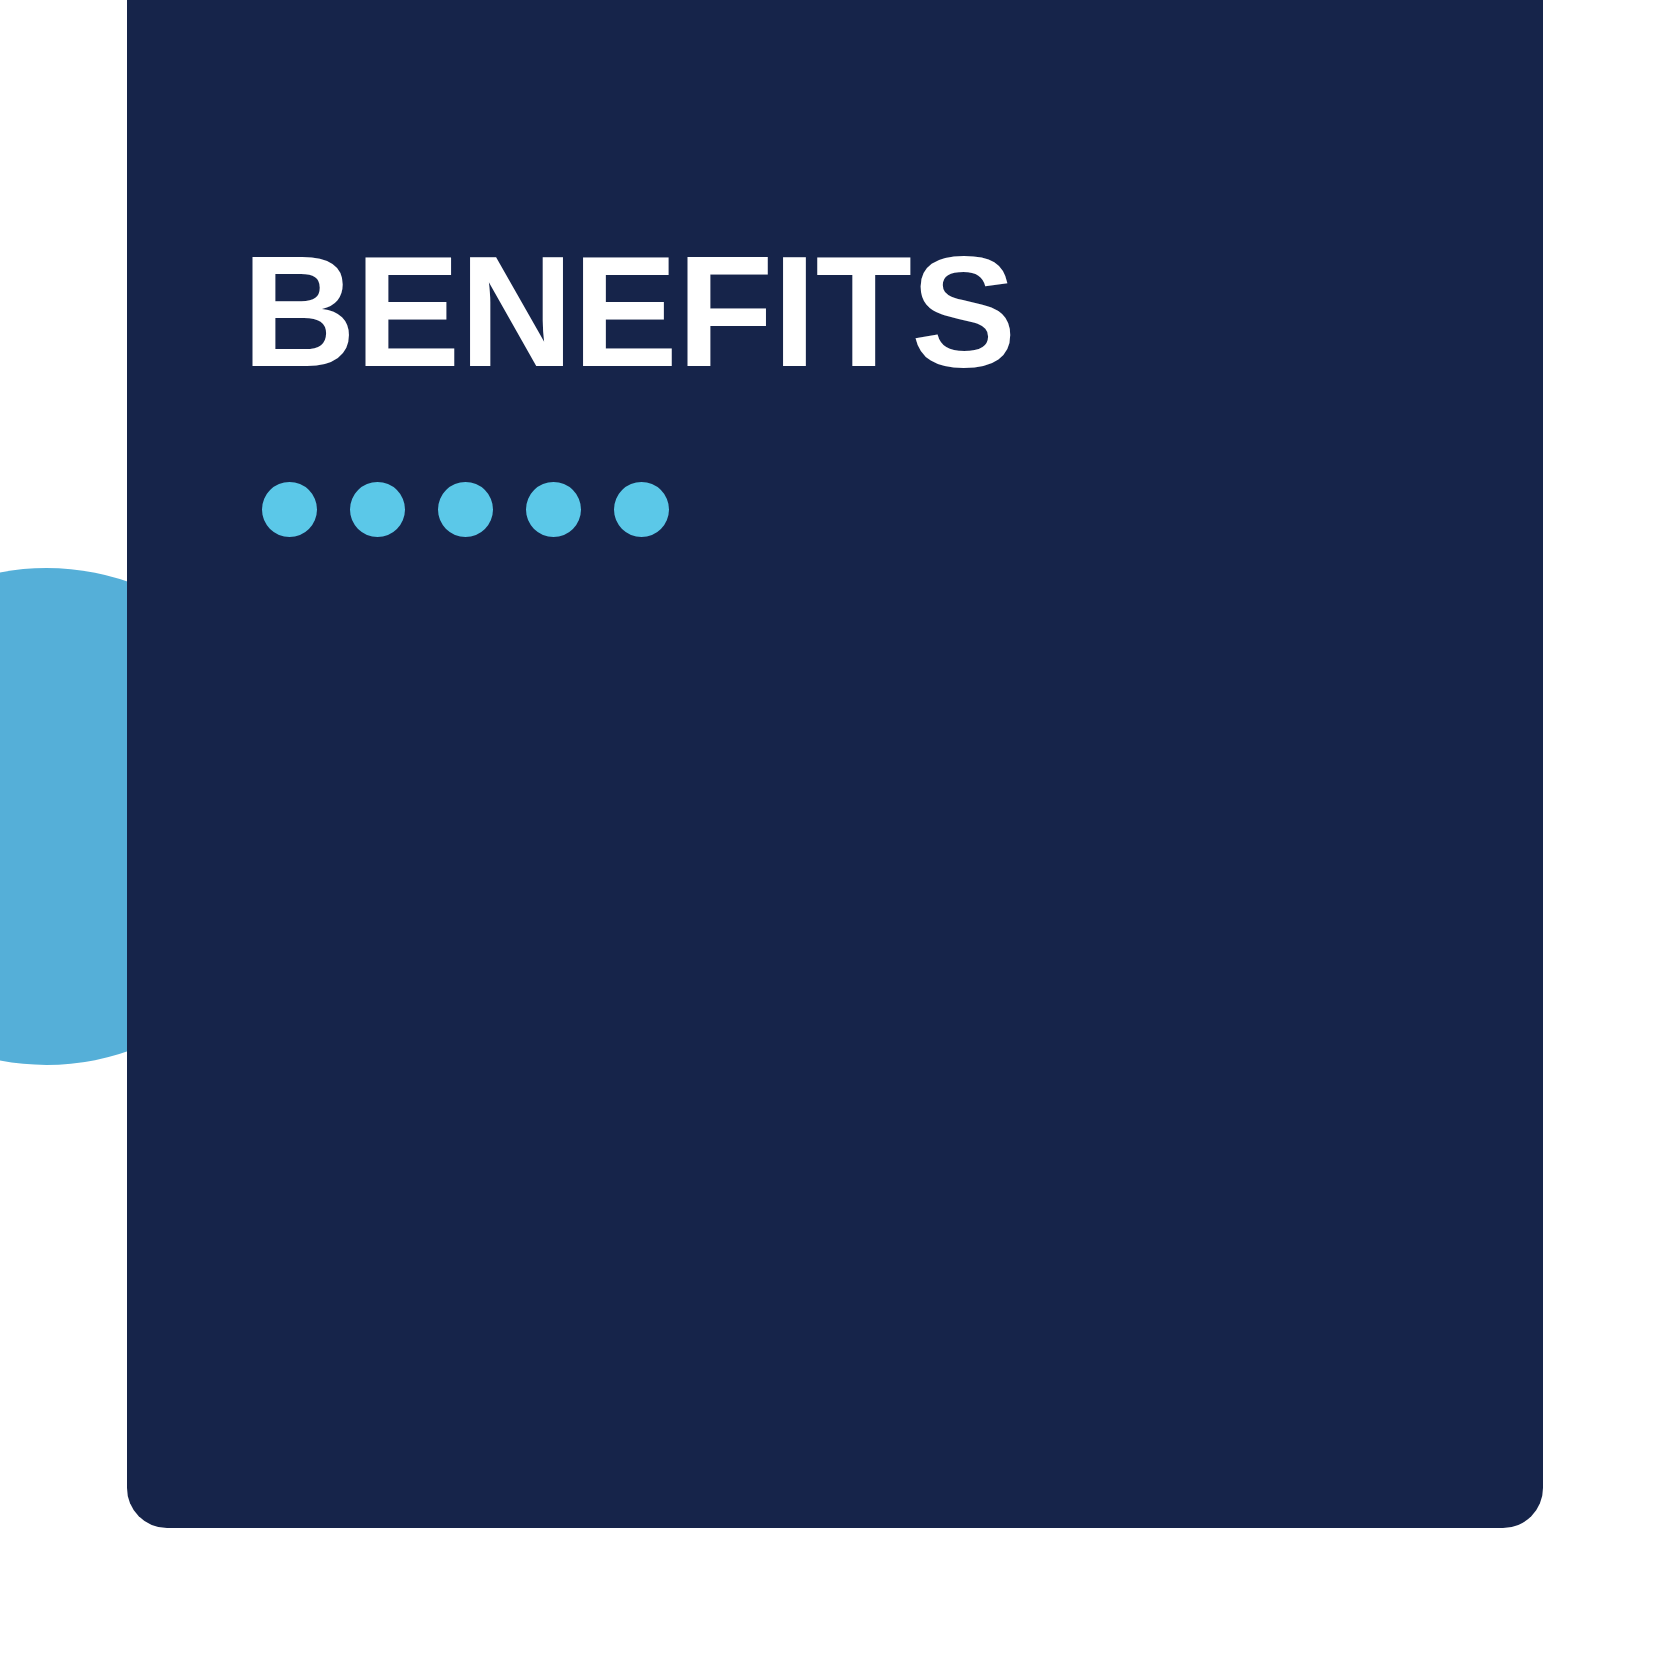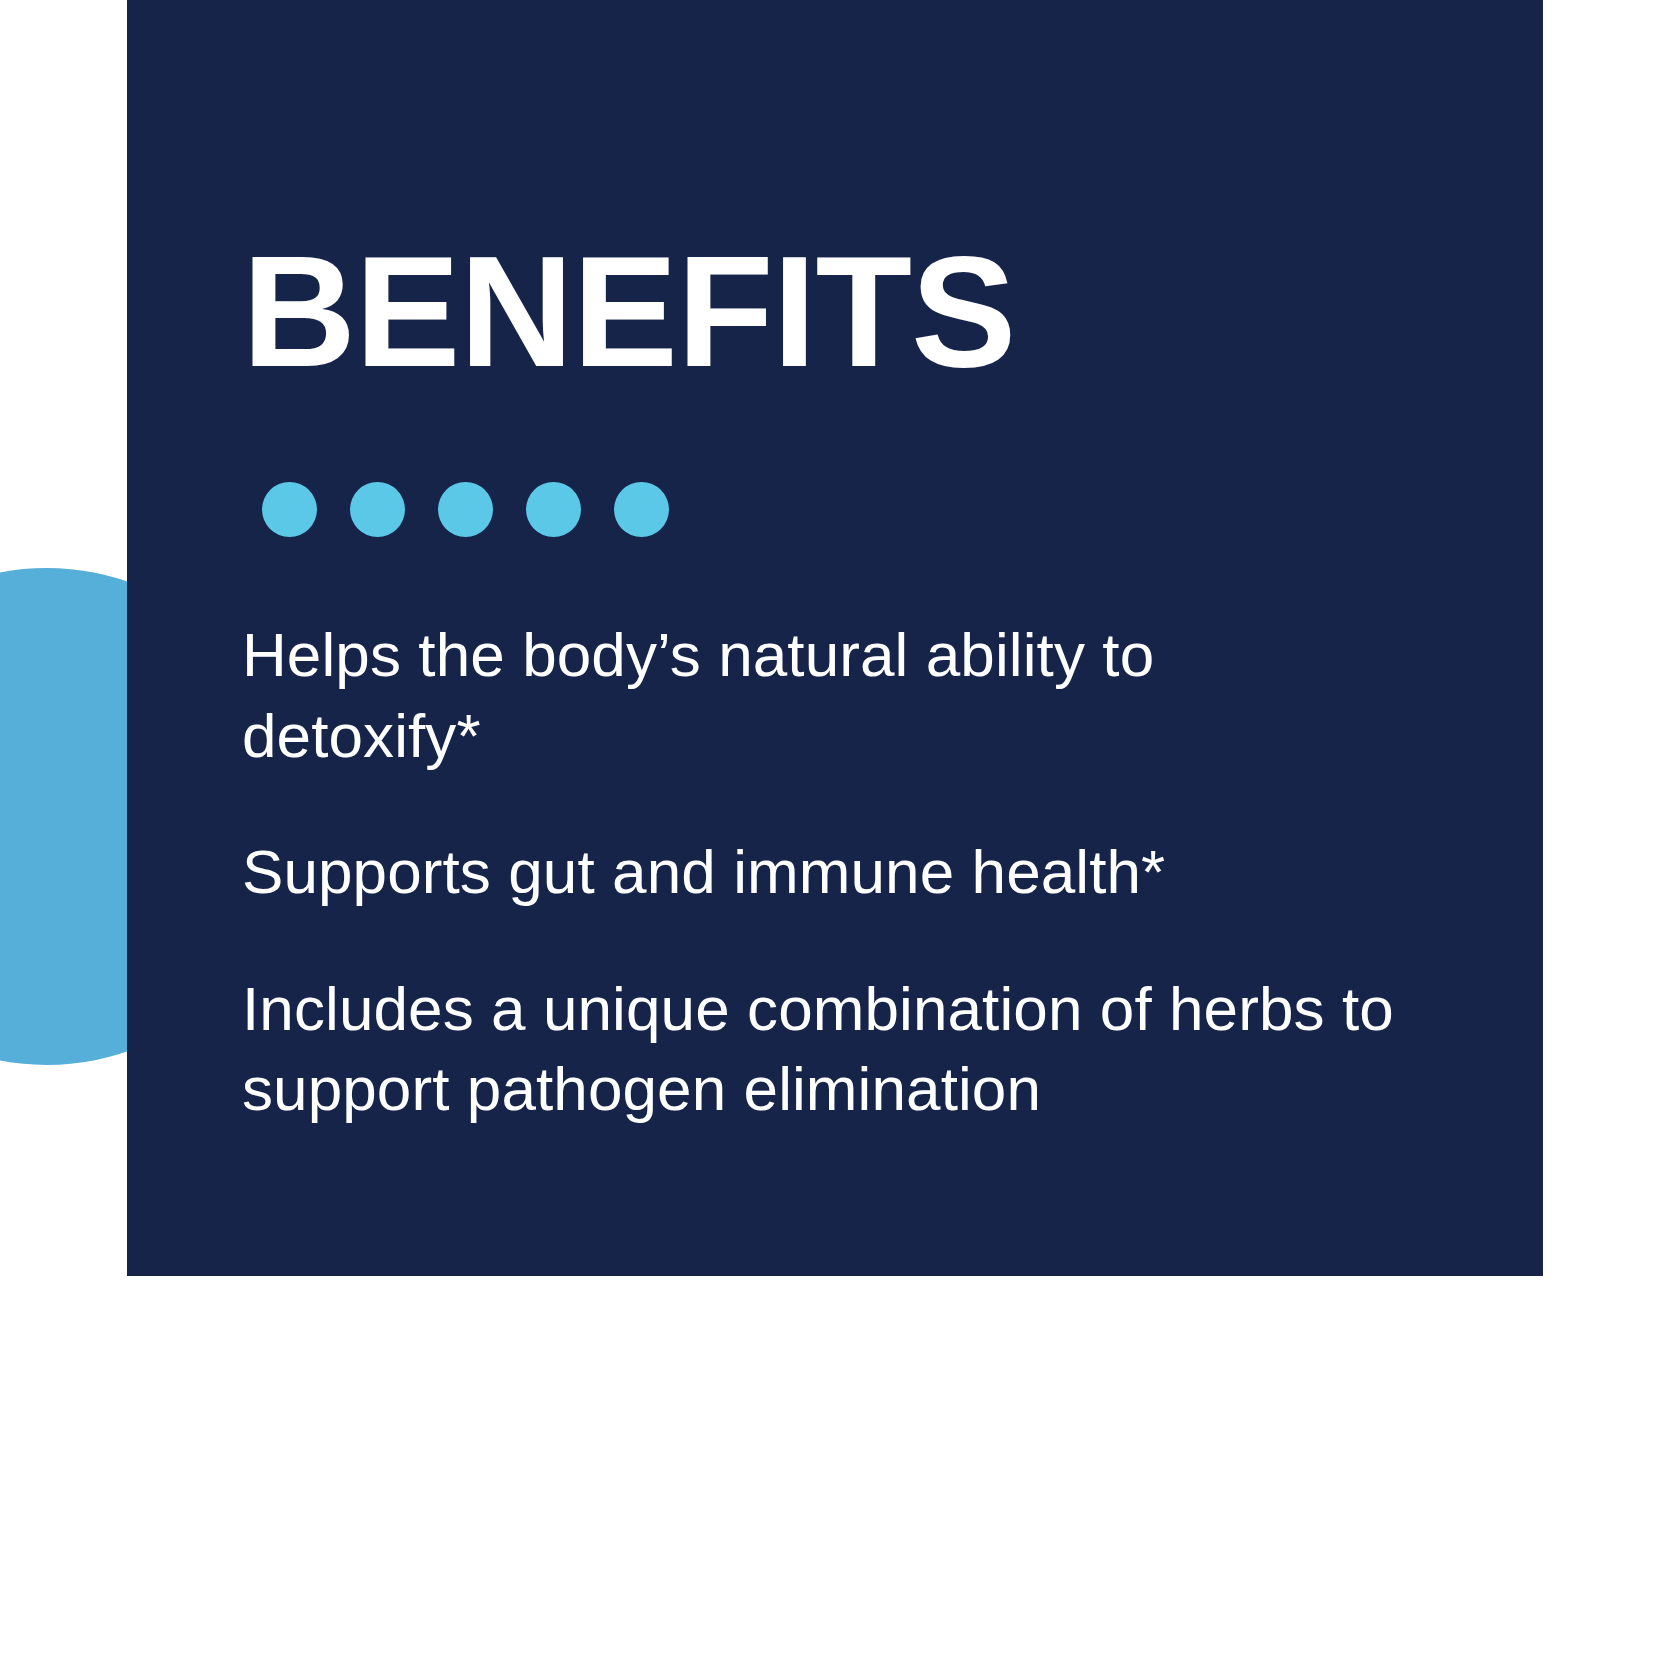--- a/index.html
+++ b/index.html
@@ -11,21 +11,21 @@
     width: 1680px;
     height: 1680px;
     overflow: hidden;
     font-family: "Liberation Sans", sans-serif;
     -webkit-font-smoothing: antialiased;
   }
 
   #stage {
     position: relative;
     width: 1680px;
-    height: 1276px;
+    height: 1680px;
     background: #ffffff;
     overflow: hidden;
   }
 
   
   .deco-circle {
     position: absolute;
     left: -202px;
     top: 568px;
     width: 497px;
@@ -118,22 +118,17 @@
       <h1 class="heading">BENEFITS</h1>
 
       <div class="dot-row">
         <span class="dot"></span>
         <span class="dot"></span>
         <span class="dot"></span>
         <span class="dot"></span>
         <span class="dot"></span>
       </div>
 
-      <ul class="benefits">
-        <li class="benefit">Helps the body’s natural ability to detoxify*</li>
-        <li class="benefit">Supports gut and immune health*</li>
-        <li class="benefit">Includes a unique combination of herbs to support pathogen elimination</li>
-      </ul>
 
     </div>
   </section>
 
 </div>
 
 </body></html>

